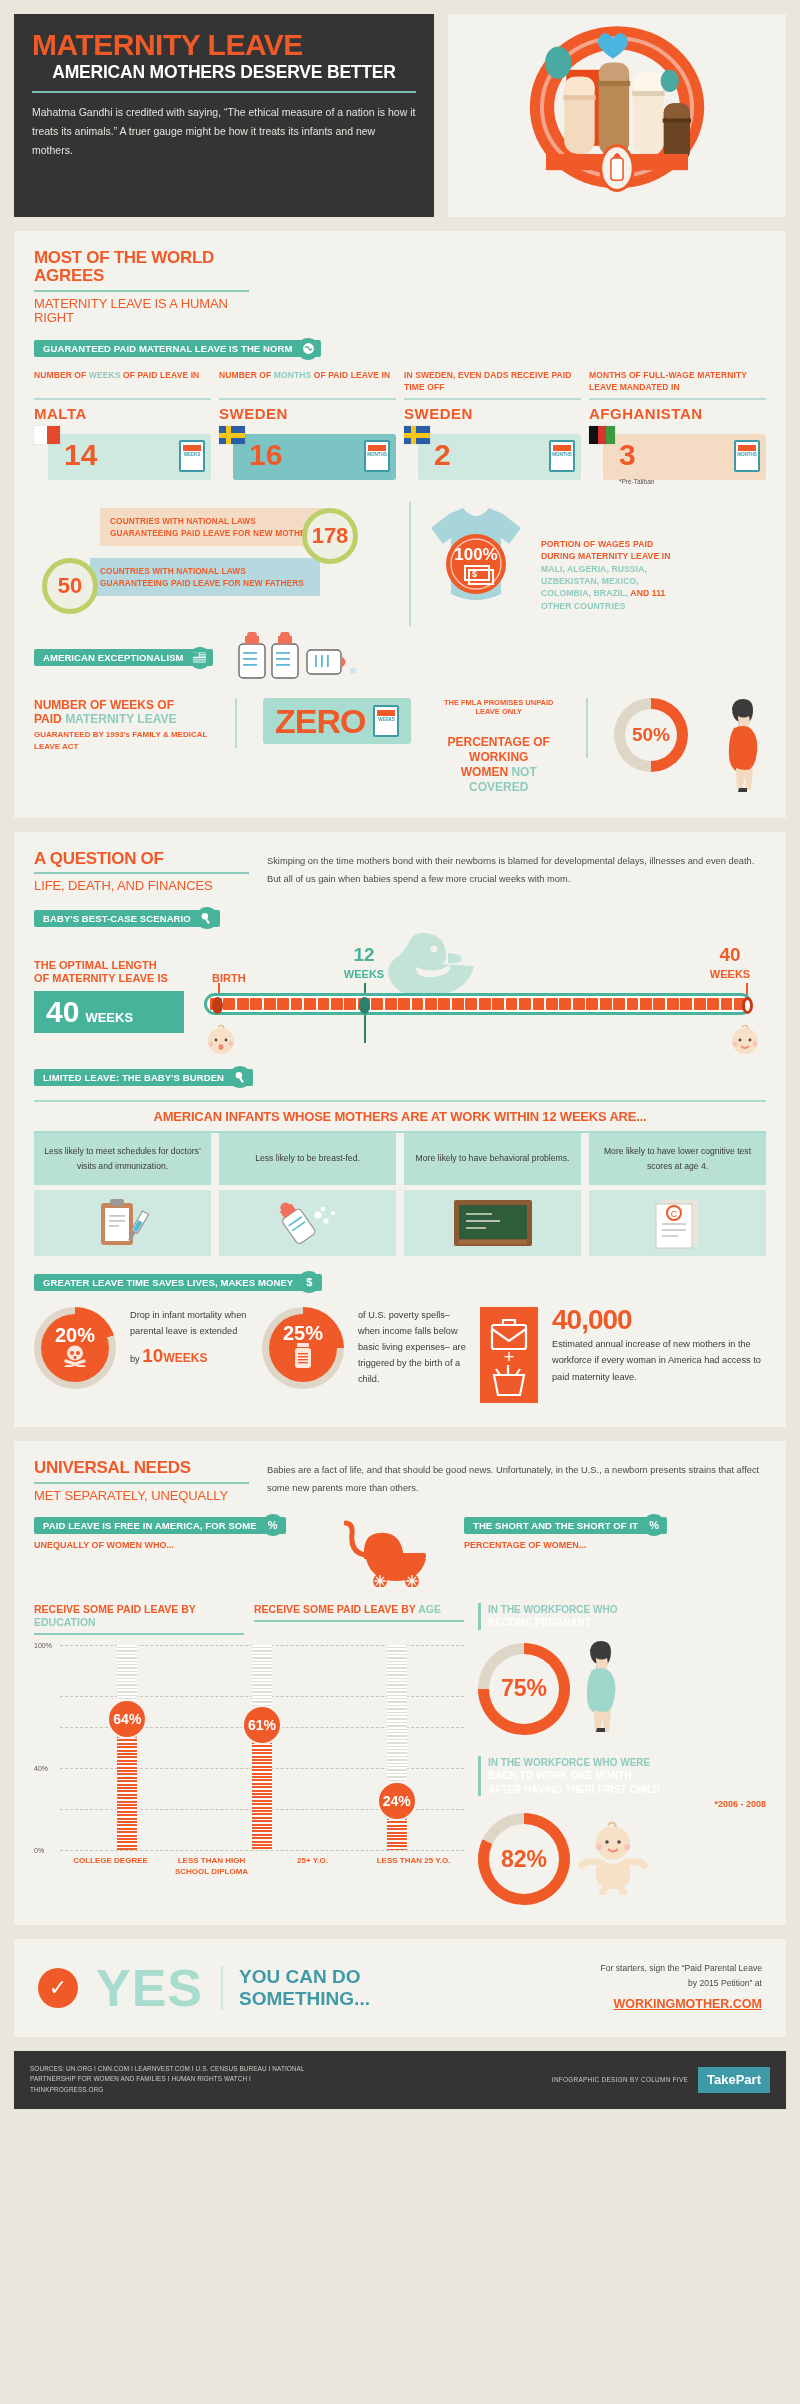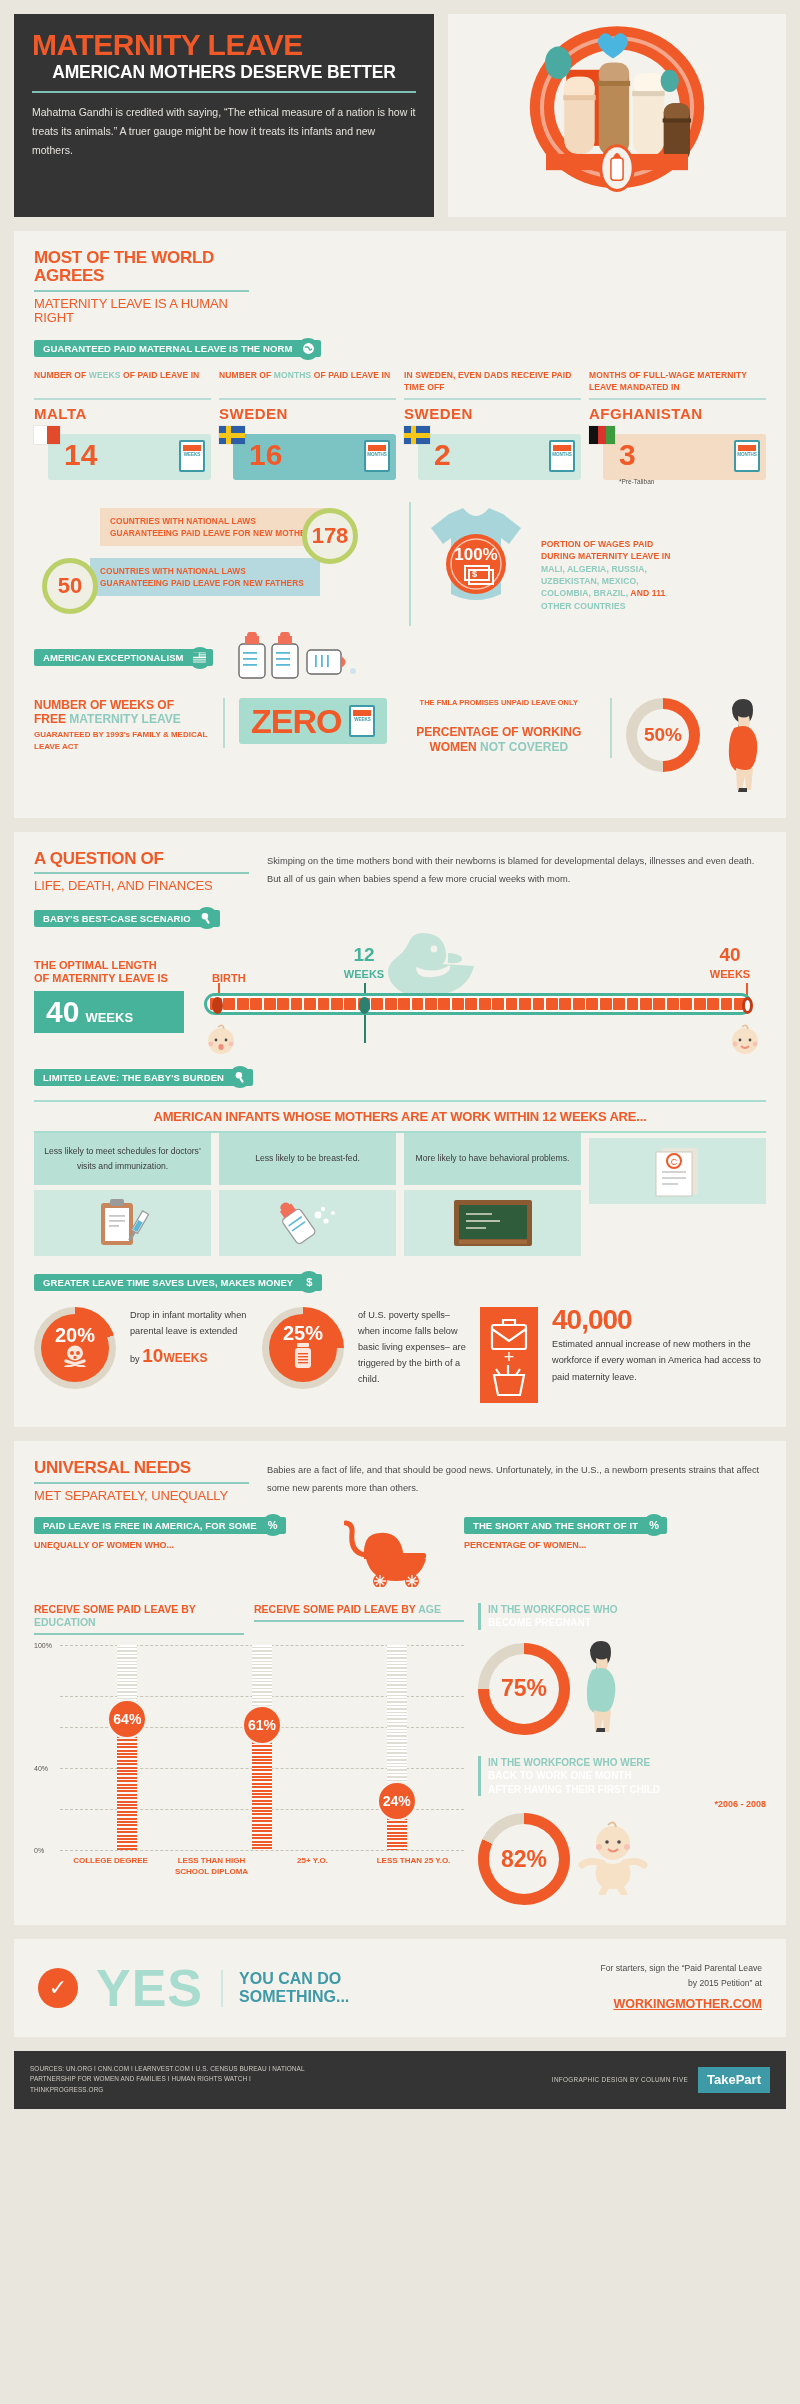--- a/index.html
+++ b/index.html
@@ -61,21 +61,21 @@
            color:#ef5a28; font-size:22px; font-weight:bold; }
   .lawbox { position:absolute; font-size:8.3px; font-weight:bold; color:#ef5a28; line-height:1.5;
             padding:7px 10px; letter-spacing:0.1px; }
   .tshirt-wrap { position:relative; width:110px; }
   .wage-txt { font-size:8.6px; font-weight:bold; line-height:1.45; color:#ef5a28; letter-spacing:0.1px; padding-top:36px;}
   .wage-txt .t { color:#8ecbbf; }
   .wage-txt .o { color:#ef5a28; }
   .vsep { width:2px; background:#b9ddd5; }
 
   
-  .exc-row { margin-top:14px; display:flex; align-items:flex-start; gap:14px; }
+  .exc-row { margin-top:14px; display:flex; align-items:flex-start; gap:26px; }
   .zerobox { background:#a8dccf; border-radius:3px; padding:6px 12px; display:flex; align-items:center; gap:8px; }
   .zeroword { color:#ef5a28; font-size:34px; font-weight:bold; letter-spacing:-1px; line-height:1;}
   .fmla { text-align:center; }
   .fmla .small { font-size:7.5px; font-weight:bold; color:#ef5a28; line-height:1.3; }
   .fmla .big { font-size:12px; font-weight:bold; color:#ef5a28; line-height:1.25; margin-top:18px; }
   .fmla .big em { font-style:normal; color:#8ecbbf; }
   .donut { position:relative; width:74px; height:74px; border-radius:50%; }
   .donut .hole { position:absolute; inset:11px; background:#f4f2ec; border-radius:50%;
                  display:flex; align-items:center; justify-content:center;
                  color:#ef5a28; font-size:19px; font-weight:bold; }
@@ -144,21 +144,21 @@
   .cr-title b { color:#fff; }
   .ring { width:92px; height:92px; border-radius:50%; position:relative; }
   .ring .hole { position:absolute; inset:11px; background:#f4f2ec; border-radius:50%;
                 display:flex; align-items:center; justify-content:center; color:#ef5a28; font-size:23px; font-weight:bold;}
 
   
   .cta { background:#f4f2ec; margin:14px 14px 0 14px; padding:22px 24px; display:flex; align-items:center; gap:18px; }
   .check { width:40px; height:40px; border-radius:50%; background:#ef5a28; color:#fff; font-size:22px;
            display:flex; align-items:center; justify-content:center; flex-shrink:0;}
   .yes { color:#a8dccf; font-size:52px; font-weight:bold; letter-spacing:1px; line-height:1; }
-  .cta-mid { color:#3f9aa8; font-size:16px; font-weight:bold; line-height:1.15; border-left:2px solid #cfe9e0; padding-left:16px;}
+  .cta-mid { color:#3f9aa8; font-size:19px; font-weight:bold; line-height:1.15; border-left:2px solid #cfe9e0; padding-left:16px;}
   .cta-right { font-size:8.6px; color:#4a4a4a; line-height:1.7; text-align:right; margin-left:auto;}
   .cta-right .url { color:#ef5a28; font-size:12.5px; font-weight:bold; margin-top:3px; display:block;}
 
   
   .footer { background:#343434; margin:14px 14px 0 14px; padding:13px 16px; display:flex; align-items:center; }
   .sources { color:#cfcbc3; font-size:6.4px; line-height:1.65; letter-spacing:0.1px; }
   .credit { margin-left:auto; display:flex; align-items:center; gap:10px; }
   .credit .txt { color:#cfcbc3; font-size:6.4px; letter-spacing:0.3px; }
   .takepart { background:#3f9aa8; color:#fff; font-size:13px; font-weight:bold; padding:6px 9px; line-height:1.05; }
   .tail { height:14px; }
@@ -386,21 +386,21 @@
             <path d="M34 6 q9 6 0 12z" fill="#f1705a"></path>
             <circle cx="46" cy="21" r="3" fill="#cfe4ee"></circle>
           </g>
         </svg>
       </span>
     </div>
 
     <div class="exc-row">
       <div style="width:175px;">
         <div style="color:#ef5a28;font-size:12px;font-weight:bold;line-height:1.2">NUMBER OF WEEKS OF</div>
-        <div style="font-size:12px;font-weight:bold;line-height:1.2"><span style="color:#ef5a28">FREE </span><span style="color:#8ecbbf">MATERNITY LEAVE</span></div>
+        <div style="font-size:12px;font-weight:bold;line-height:1.2"><span style="color:#ef5a28">PAID </span><span style="color:#8ecbbf">MATERNITY LEAVE</span></div>
         <div style="color:#ef5a28;font-size:8px;font-weight:bold;line-height:1.4;margin-top:3px">GUARANTEED BY 1993’s FAMILY &amp; MEDICAL LEAVE ACT</div>
       </div>
       <div class="vsep" style="height:50px"></div>
       <div class="zerobox">
         <span class="zeroword">ZERO</span>
         <span class="cal" style="position:relative;right:auto;top:auto;">
             <span class="bar" style="display:block"></span>
             <span class="txt" style="display:block">WEEKS</span>
           </span>
       </div>
@@ -606,20 +606,21 @@
               <g stroke="#e8e4d8" stroke-width="1.4" fill="none">
                 <path d="M16 18 h26"></path>
                 <path d="M16 25 h34"></path>
                 <path d="M16 32 h20"></path>
               </g>
               <rect x="9" y="44" width="68" height="4" fill="#a06a3d"></rect>
             </svg>
         </div>
       </div>
       <div class="qcard">
+        <div class="qtext">More likely to have lower cognitive test scores at age 4.</div>
         <div class="qicon">
           <svg width="64" height="54" viewBox="0 0 64 54">
               <rect x="16" y="4" width="36" height="46" fill="#e8e5db"></rect>
               <rect x="10" y="8" width="36" height="44" fill="#fff" stroke="#cfcabd" stroke-width="1"></rect>
               <g stroke="#c7c7c7" stroke-width="1.6">
                 <path d="M16 28 h24"></path>
                 <path d="M16 34 h24"></path>
                 <path d="M16 40 h16"></path>
               </g>
               <circle cx="28" cy="17" r="7" fill="none" stroke="#ef5a28" stroke-width="2"></circle>

